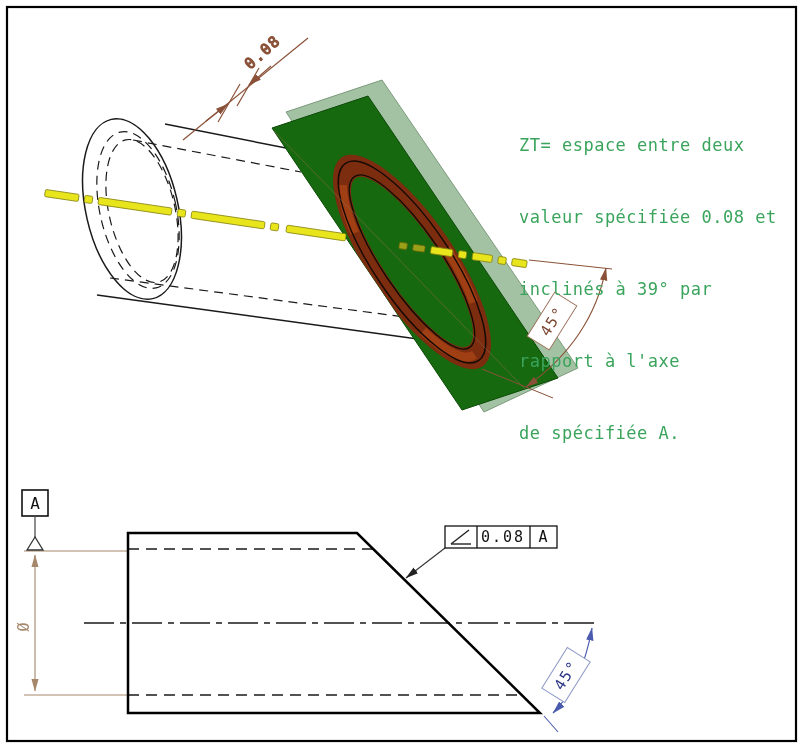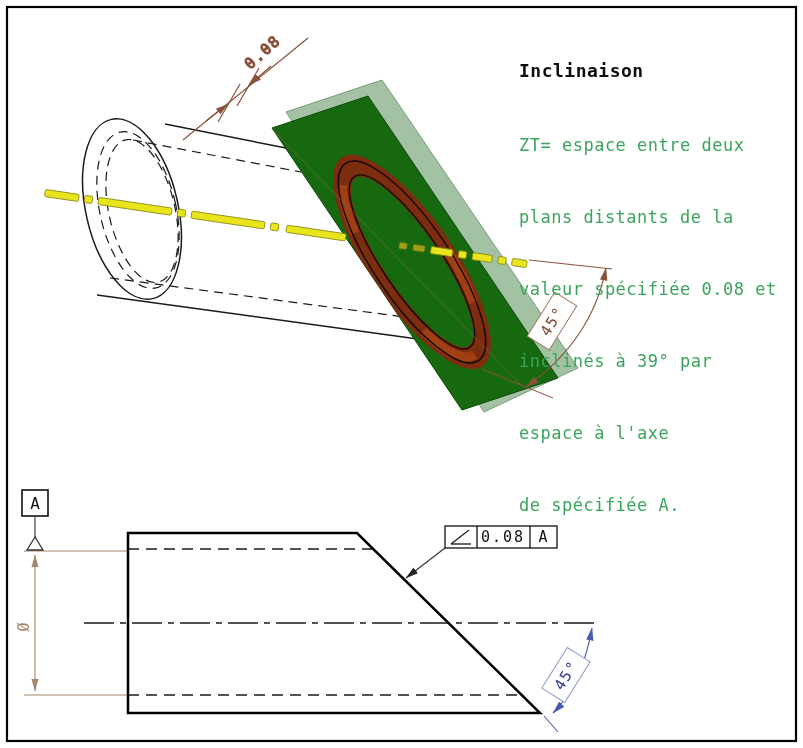--- a/index.html
+++ b/index.html
@@ -171,25 +171,23 @@
       <line x1="544" y1="716" x2="558" y2="732" stroke="#4a5aad" stroke-width="1.1"></line>
       <g transform="translate(566,675) rotate(-58)">
         <rect x="-24" y="-13.5" width="48" height="27" fill="#ffffff" stroke="#8f9cc8" stroke-width="1"></rect>
         <text x="0" y="5.5" text-anchor="middle" font-size="15" letter-spacing="1.5" fill="#2a3585">45°</text>
       </g>
     </g>
   </g>
 </svg>
 
 <div class="title-block">
-  <div>Inclinaison</div>
 </div>
 
 <div class="desc-block">
   <div>ZT= espace entre deux</div>
-  <div>plans distants de la</div>
   <div>valeur spécifiée 0.08 et</div>
   <div>inclinés à 39° par</div>
-  <div>espace à l'axe</div>
+  <div>rapport à l'axe</div>
   <div>de spécifiée A.</div>
 </div>
 
 </div>
 
 </body></html>

